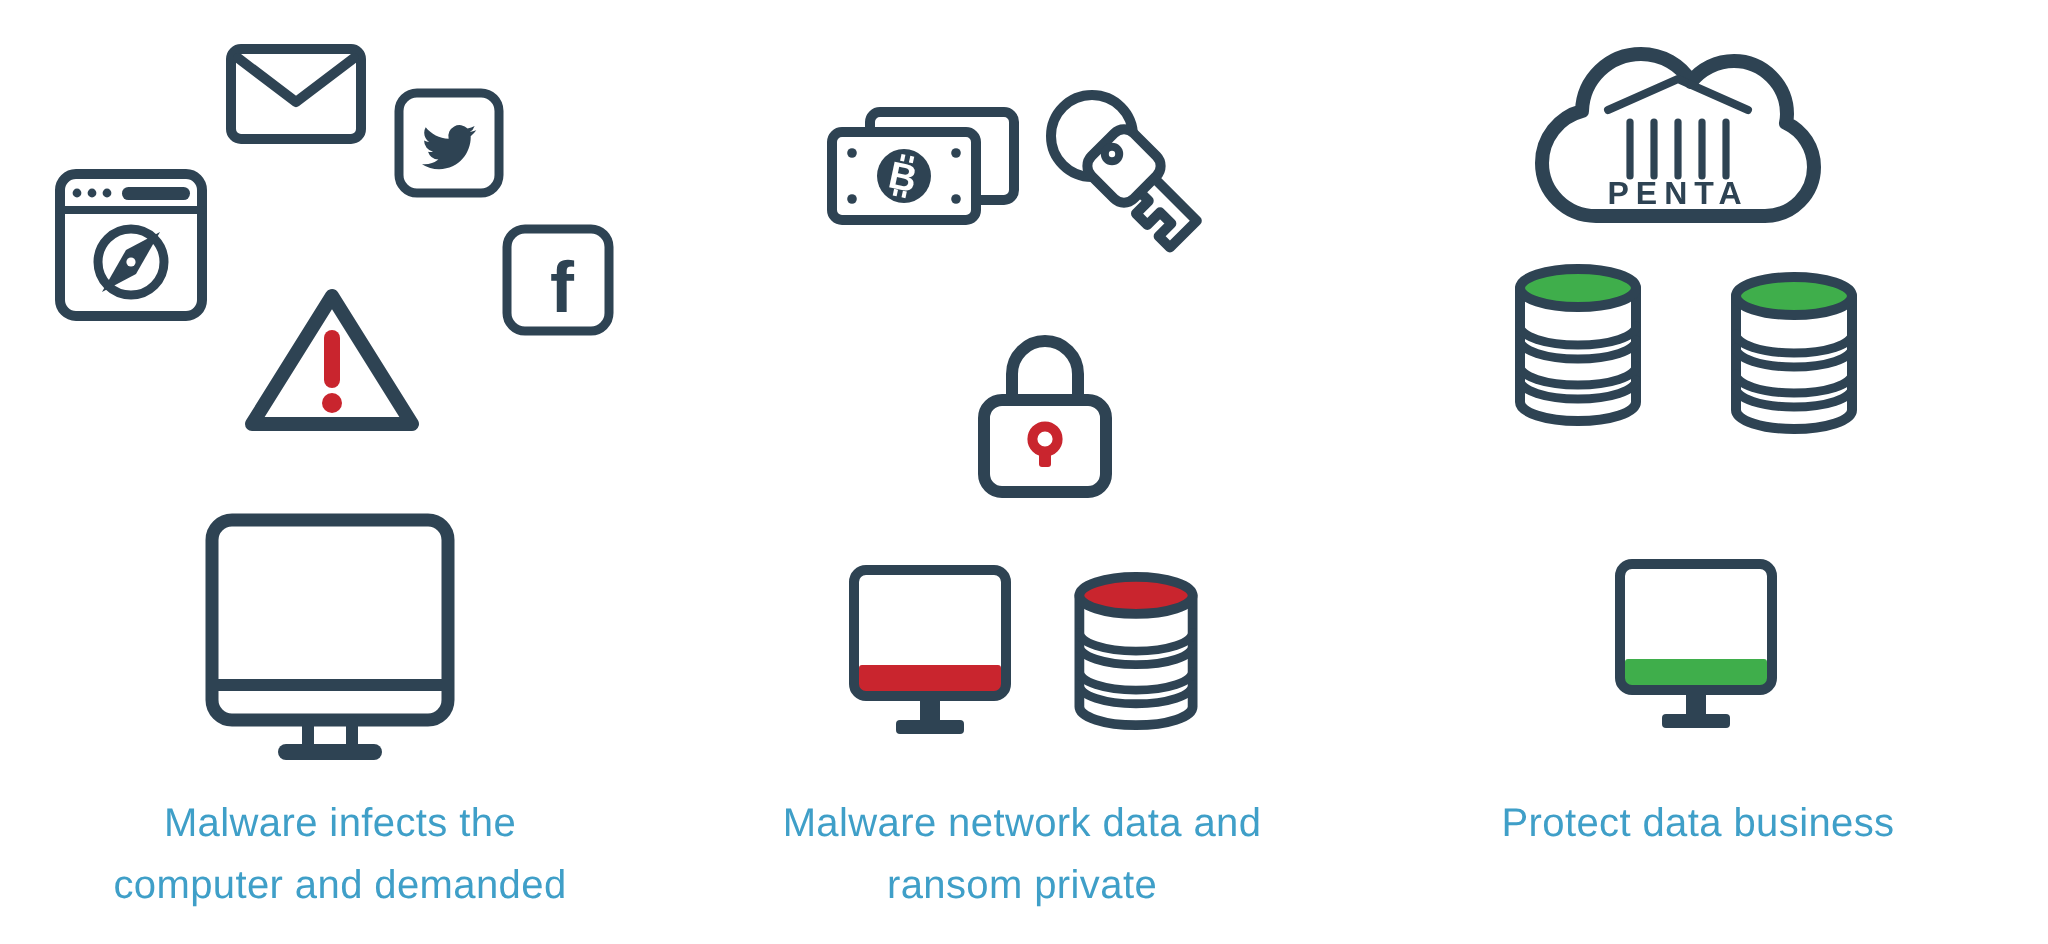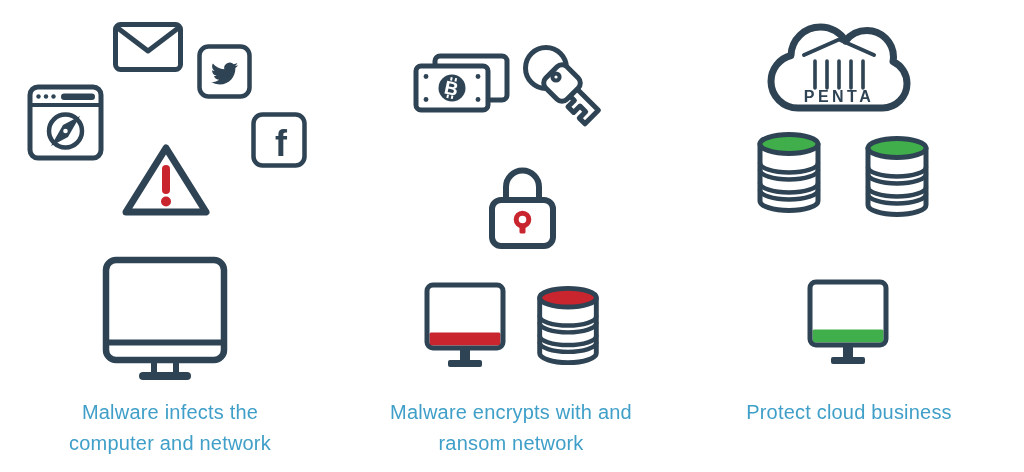--- a/index.html
+++ b/index.html
@@ -74,21 +74,21 @@
 
     <svg class="icon" style="left:102px;top:256px" width="126" height="128" viewBox="0 0 126 128">
       <rect class="stw" stroke-width="6.5" x="4" y="4" width="118" height="100" rx="10"></rect>
       <line class="st" stroke-width="6" x1="4" y1="86.5" x2="122" y2="86.5"></line>
       <path class="st" stroke-width="6" d="M52,105 V117 M74,105 V117"></path>
       <rect class="fn" x="37" y="116" width="52" height="8" rx="4"></rect>
     </svg>
 
     <div class="caption">
       <div>Malware infects the</div>
-      <div>computer and network</div>
+      <div>computer and demanded</div>
     </div>
   </div>
 
   <div class="panel panel--ransom">
 
     <svg class="icon" style="left:73px;top:53px" width="98" height="62" viewBox="0 0 98 62">
       <rect class="st" stroke-width="5" x="22" y="3" width="72" height="44" rx="5"></rect>
       <rect class="stw" stroke-width="5" x="3" y="13" width="72" height="44" rx="5"></rect>
       <circle class="fn" cx="13" cy="23.5" r="2.4"></circle>
       <circle class="fn" cx="65" cy="23.5" r="2.4"></circle>
@@ -133,22 +133,22 @@
     <svg class="icon" style="left:194px;top:285px" width="68" height="82" viewBox="0 0 68 84">
       <path class="stw" stroke-width="5" d="M5,13 L5,70 A29,9.5 0 0 0 63,70 L63,13"></path>
       <path class="st" stroke-width="4.5" d="M5,32 a29,9.5 0 0 0 58,0"></path>
       <path class="st" stroke-width="4.5" d="M5,39 a29,9.5 0 0 0 58,0"></path>
       <path class="st" stroke-width="4.5" d="M5,52 a29,9.5 0 0 0 58,0"></path>
       <path class="st" stroke-width="4.5" d="M5,59 a29,9.5 0 0 0 58,0"></path>
       <ellipse class="etop-r" stroke-width="5" cx="34" cy="13" rx="29" ry="9.5"></ellipse>
     </svg>
 
     <div class="caption">
-      <div>Malware encrypts with and</div>
-      <div>ransom network</div>
+      <div>Malware network data and</div>
+      <div>ransom private</div>
     </div>
   </div>
 
   <div class="panel panel--protect">
 
     <svg class="icon" style="left:78px;top:6px" width="166" height="124" viewBox="0 0 166 124">
       <path class="stw" stroke-width="7" d="M42,102 C27,102 15,90 15,75.5 C15,63 23.5,52.5 35,49.5 C35.5,33.5 48.5,21 64.5,21 C75,21 84.5,26.5 89.5,35 C94.5,28.5 102.5,24.5 111,24.5 C125.5,24.5 137.5,36.5 137.5,51 C137.5,52.5 137.3,54 137,55.5 C145.5,59.5 151,68 151,77.5 C151,91 140,102 126.5,102 Z"></path>
       <g>
         <path class="st" stroke-width="4" d="M48,49 L83,33.5 L118,49"></path>
         <path class="st" stroke-width="3.6" d="M59,55 V82 M71,55 V82 M83,55 V82 M95,55 V82 M107,55 V82"></path>
@@ -176,17 +176,17 @@
 
     <svg class="icon" style="left:129px;top:279px" width="82" height="86" viewBox="0 0 82 86">
       <rect class="fw" x="3" y="3" width="76" height="63" rx="6"></rect>
       <rect class="fg" x="5.5" y="50.5" width="71" height="13" rx="1.5"></rect>
       <rect class="st" stroke-width="5" x="3" y="3" width="76" height="63" rx="6"></rect>
       <rect class="fn" x="36" y="67" width="10" height="11"></rect>
       <rect class="fn" x="24" y="78" width="34" height="7" rx="2"></rect>
     </svg>
 
     <div class="caption">
-      <div>Protect cloud business</div>
+      <div>Protect data business</div>
     </div>
   </div>
 
 </div>
 
 </body></html>

